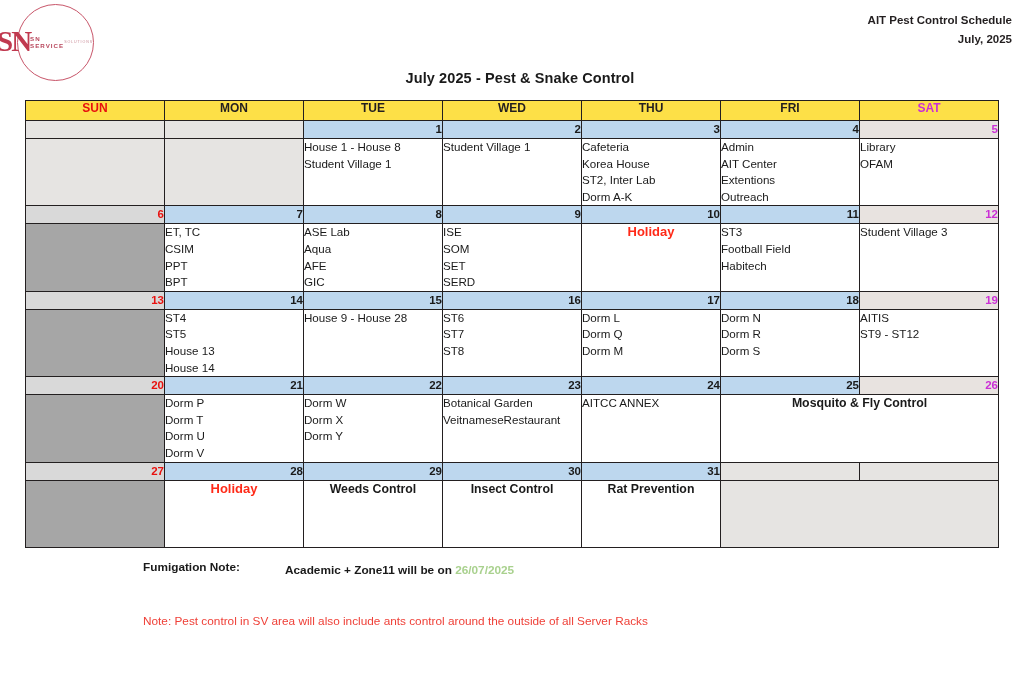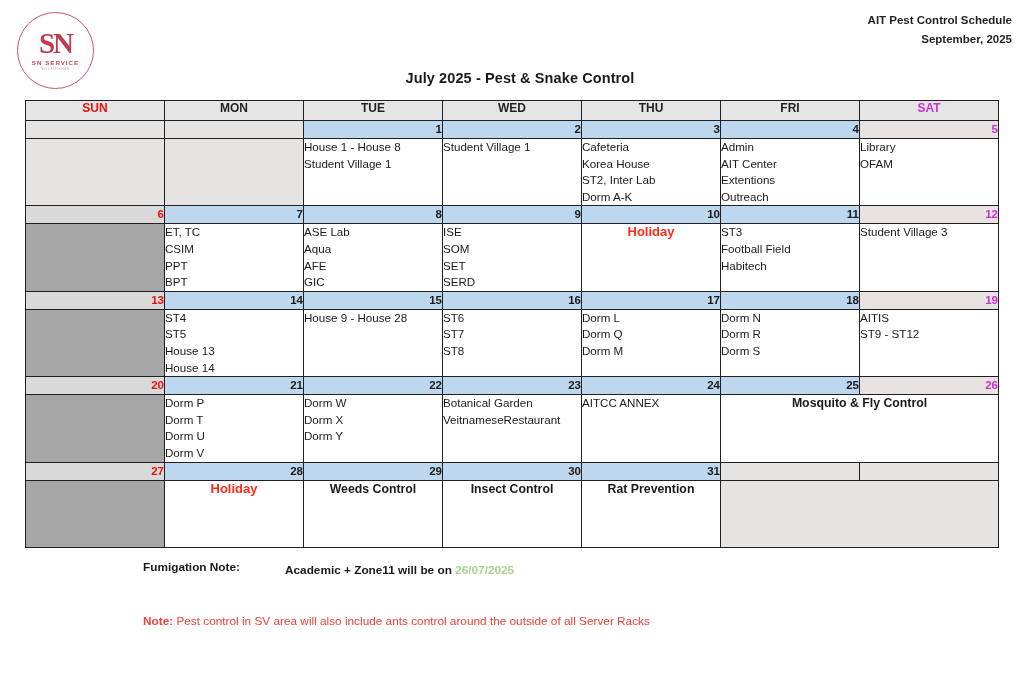--- a/index.html
+++ b/index.html
@@ -12,26 +12,26 @@
     overflow: hidden;
   }
   #page {
     position: relative;
     width: 1024px; height: 698px;
     background: #ffffff;
   }
 
   
   .logo {
-    position: absolute; left: 17px; top: 12px;
+    position: absolute; left: 17px; top: 4px;
     width: 77px; height: 77px;
     border: 1.3px solid #c8566a;
     border-radius: 50%;
-    display: flex; flex-direction: column;
-    align-items: center; justify-content: center;
+    display: flex; 
+    align-items: center; justify-content: flex-end;
     color: #c0394f;
   }
   .logo-mark {
     font-family: "Liberation Serif", serif;
     font-size: 29px; font-weight: bold;
     letter-spacing: -2px;
     line-height: 1;
     color: #c0394f;
     margin-bottom: 2px;
   }
@@ -73,21 +73,21 @@
   }
   table.cal td, table.cal th {
     border: 1px solid #231f20;
     padding: 0;
     vertical-align: top;
   }
   .dow {
     height: 20px;
     text-align: center;
     font-size: 12px; font-weight: bold;
-    background: #e5e5e5;
+    background: #fde047;
     vertical-align: middle;
   }
   .dow.sun { color: #e8110f; }
   .dow.sat { color: #cb2fd6; }
 
   .numcell {
     height: 17px;
     text-align: right;
     font-size: 11.5px; font-weight: bold;
     padding: 0 5px 0 0;
@@ -134,21 +134,21 @@
   .fumi-lines { position: absolute; left: 142px; top: 0; white-space: nowrap; line-height: 20px; }
   .date-blue  { color: #9dc3e6; font-weight: bold; }
   .date-green { color: #a9d18e; font-weight: bold; }
 
   .note {
     position: absolute; left: 143px; top: 614px;
     font-size: 11.8px;
     color: #ef4038;
     white-space: nowrap;
   }
-  .note b { font-weight: bold; }
+  .note b { font-weight: normal; }
 
   .updated {
     position: absolute; right: 12px; top: 668px;
     font-size: 11px;
     color: #3a3a3a;
     margin-top: 44px;
   }
 </style>
 </head>
 <body>
@@ -156,21 +156,21 @@
 <div id="page">
 
   <div class="logo">
     <div class="logo-mark">SN</div>
     <div class="logo-name">SN SERVICE</div>
     <div class="logo-sub">SOLUTIONS</div>
   </div>
 
   <div class="hdr-right">
     <div>AIT Pest Control Schedule</div>
-    <div>September, 2025</div>
+    <div>July, 2025</div>
   </div>
 
   <div class="cal-title">July 2025 - Pest &amp; Snake Control</div>
 
   <table class="cal" id="calendar-table">
     <thead>
       <tr id="dow-row">
           <th class="dow sun">SUN</th>
           <th class="dow">MON</th>
           <th class="dow">TUE</th>

